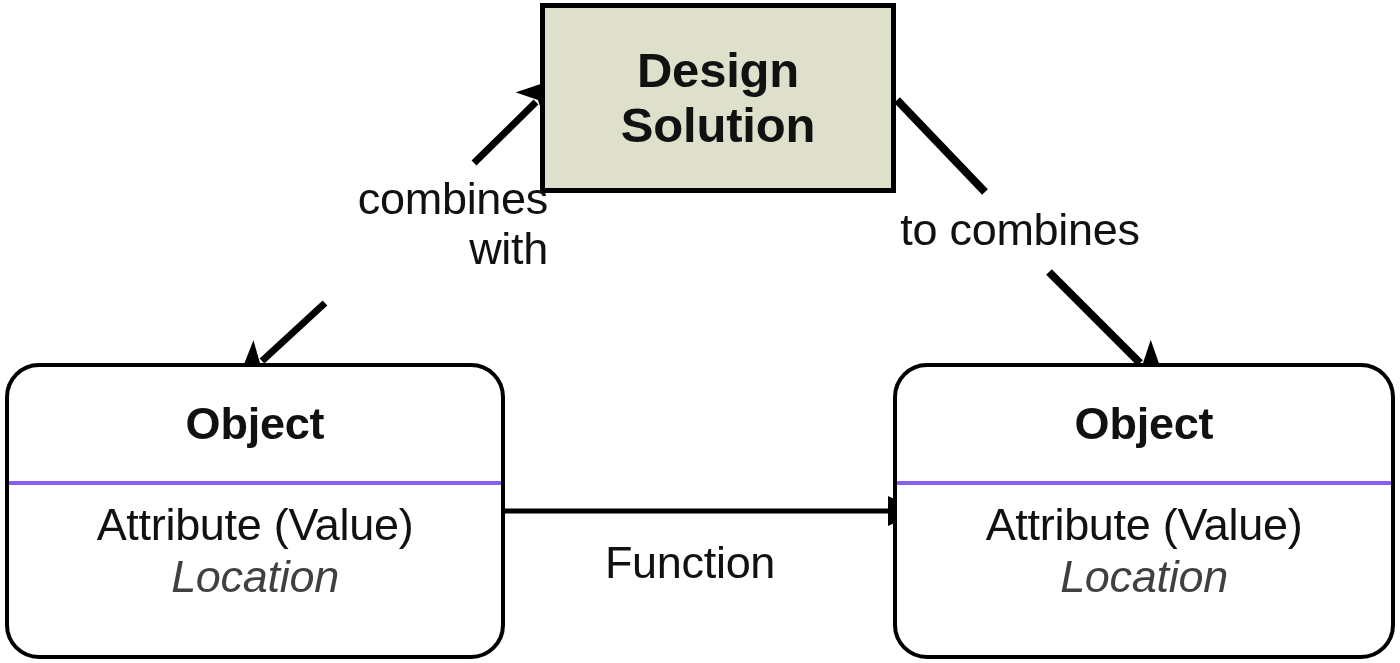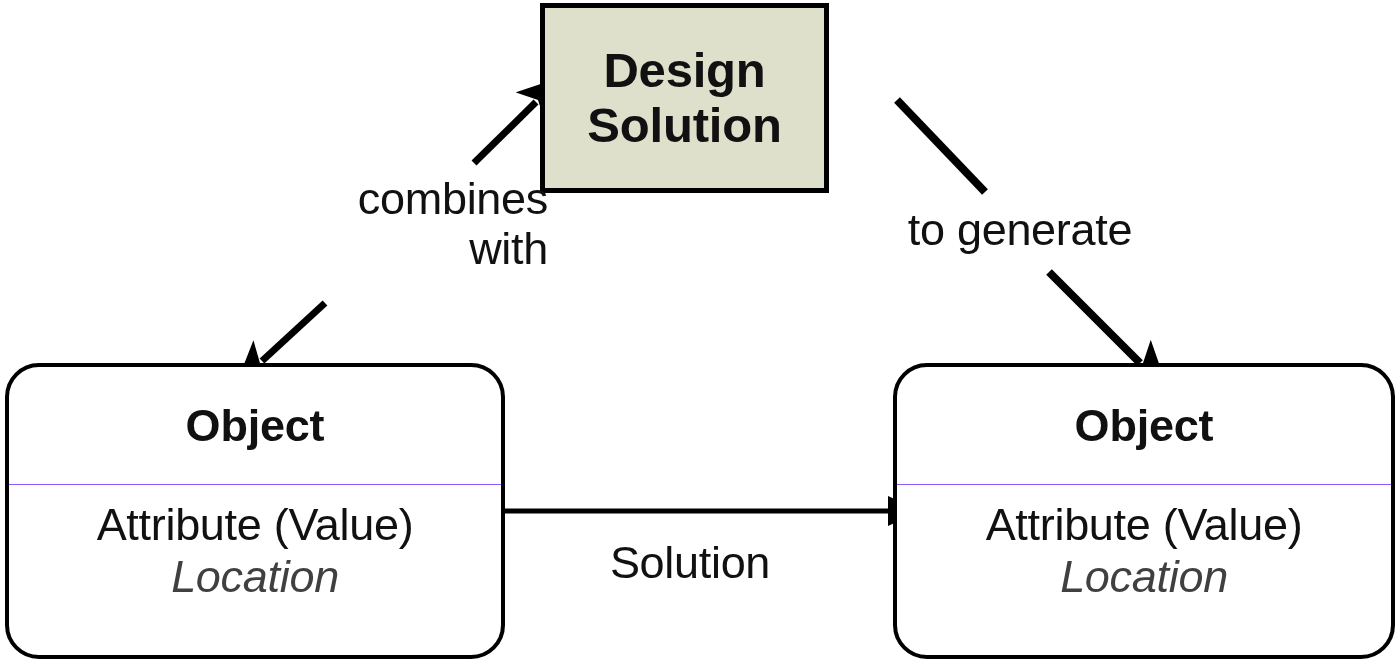--- a/index.html
+++ b/index.html
@@ -25,21 +25,21 @@
     width: 1400px;
     height: 663px;
     pointer-events: none;
   }
 
   
   #design-solution-box {
     position: absolute;
     left: 540px;
     top: 3px;
-    width: 289px;
+    width: 356px;
     height: 190px;
     box-sizing: border-box;
     background: #dee0cb;
     border: 5px solid #000000;
     display: flex;
     align-items: center;
     justify-content: flex-start;
     z-index: 3;
   }
   #design-solution-box .ds-text {
@@ -59,21 +59,21 @@
     border: 4px solid #000000;
     border-radius: 34px;
     z-index: 3;
     overflow: hidden;
   }
   .object-header {
     height: 118px;
     display: flex;
     align-items: center;
     justify-content: center;
-    border-bottom: 1px solid #8b5cf6;
+    border-bottom: 4px solid #8b5cf6;
     box-sizing: border-box;
   }
   .object-title {
     font-size: 45px;
     font-weight: bold;
     color: #111111;
     letter-spacing: -0.2px;
   }
   .object-body {
     display: flex;
@@ -197,17 +197,17 @@
     </div>
     <div class="object-body">
       <span class="object-attribute">Attribute (Value)</span>
       <span class="object-location">Location</span>
     </div>
   </div>
 
   <div id="label-combines-with" class="edge-label">combines
 with</div>
 
-  <div id="label-to-generate" class="edge-label">to generate</div>
-
-  <div id="label-function" class="edge-label">Solution</div>
+  <div id="label-to-generate" class="edge-label">to combines</div>
+
+  <div id="label-function" class="edge-label">Function</div>
 
 </div>
 
 </body></html>

